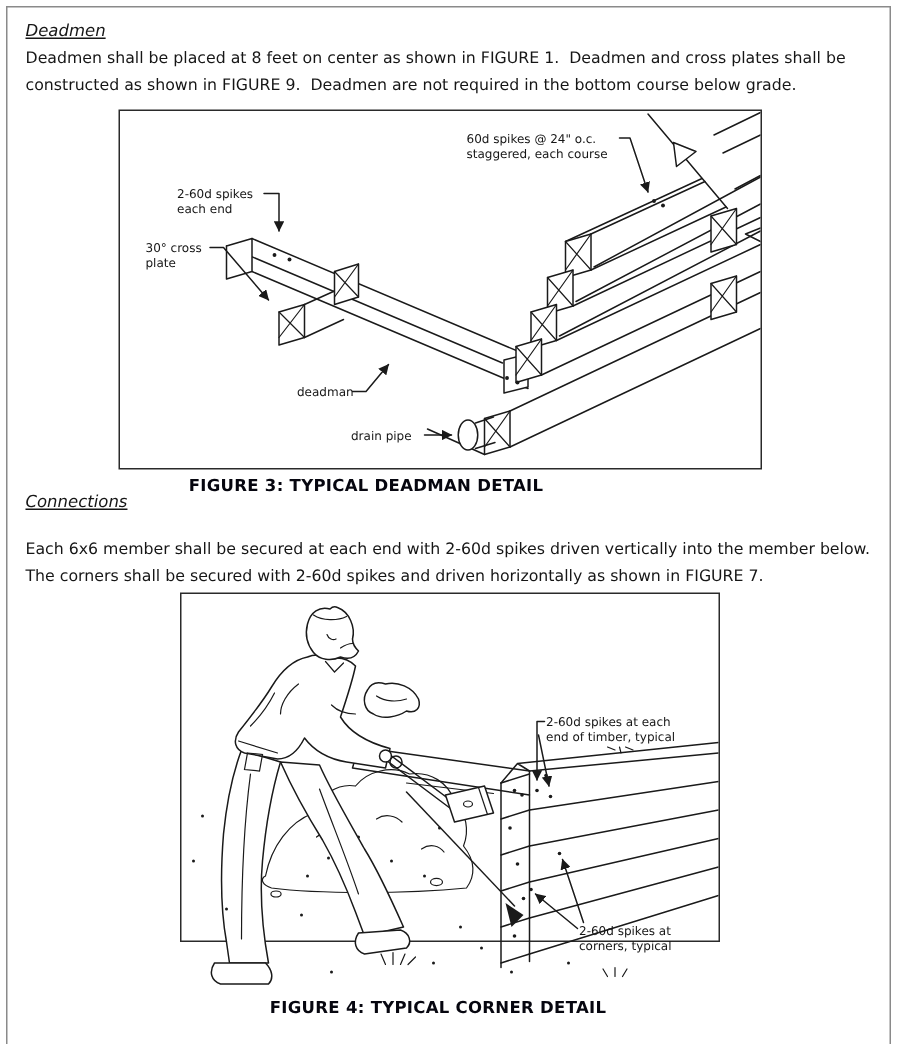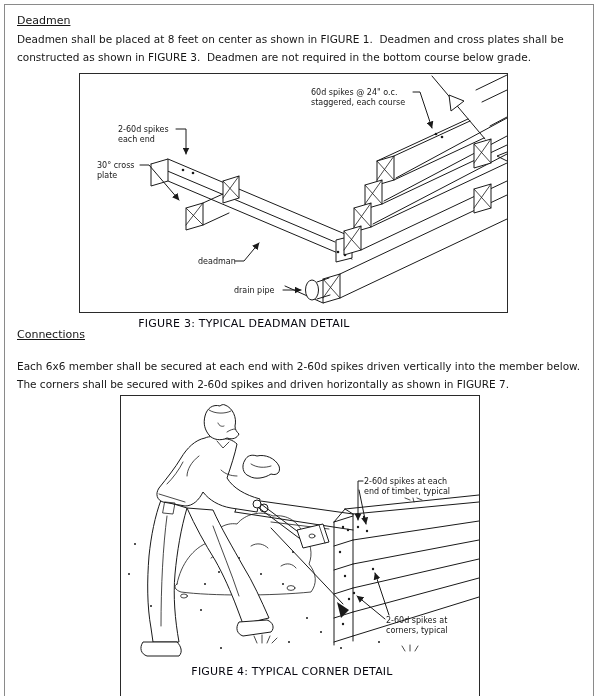--- a/index.html
+++ b/index.html
@@ -7,47 +7,47 @@
     width:600px;height:696px;overflow:hidden;background:#ffffff;
     font-family:"DejaVu Sans","Liberation Sans",sans-serif;color:#161616;
     position:relative;
   }
   .page-border{
     position:absolute;left:4px;top:4px;width:590px;height:700px;
     border:1px solid #8a8a8a;box-sizing:border-box;
   }
   .doc-heading{
     position:absolute;left:17px;
-    font-size:11px;text-decoration:underline;color:#161616;
+    font-size:11px;font-style:italic;text-decoration:underline;color:#161616;
   }
   .doc-para{
     position:absolute;left:17px;width:578px;
     font-size:10.5px;line-height:18px;white-space:pre-wrap;color:#161616;
   }
   .figure-box{
     position:absolute;background:#ffffff;border:1px solid #2a2a2a;box-sizing:border-box;
   }
   .figure-caption{
     position:absolute;left:0;width:488px;text-align:center;
-    font-size:11px;font-weight:normal;color:#06060f;letter-spacing:.2px;
+    font-size:11px;font-weight:bold;color:#06060f;letter-spacing:.2px;
   }
   svg{display:block;}
   svg text{font-family:"DejaVu Sans","Liberation Sans",sans-serif;font-size:8px;fill:#161616;}
   .ln{stroke:#1a1a1a;stroke-width:1;fill:none;stroke-linecap:round;stroke-linejoin:round;}
   .qd{stroke:#1a1a1a;stroke-width:1;fill:#ffffff;stroke-linejoin:round;}
   .dk{fill:#1a1a1a;stroke:none;}
   .thin{stroke:#1a1a1a;stroke-width:.8;fill:none;stroke-linecap:round;}
 </style>
 </head>
 <body>
 
 <div class="page-border"></div>
 
 <div class="doc-heading" style="top:14px;">Deadmen</div>
-<div class="doc-para" style="top:30px;">Deadmen shall be placed at 8 feet on center as shown in FIGURE 1.  Deadmen and cross plates shall be constructed as shown in FIGURE 3.  Deadmen are not required in the bottom course below grade.</div>
+<div class="doc-para" style="top:30px;">Deadmen shall be placed at 8 feet on center as shown in FIGURE 1.  Deadmen and cross plates shall be constructed as shown in FIGURE 9.  Deadmen are not required in the bottom course below grade.</div>
 
 <div class="figure-box" style="left:79px;top:73px;width:429px;height:240px;">
 <svg width="427" height="238" viewBox="0 0 427 238">
   <defs>
     <marker id="ah3" markerWidth="8" markerHeight="7" refX="6.5" refY="3.5" orient="auto">
       <path d="M0,0 L7,3.5 L0,7 z" fill="#1a1a1a"></path>
     </marker>
   </defs>
 
   <g>
@@ -131,21 +131,21 @@
     <text x="154" y="219">drain pipe</text>
     <path class="ln" d="M203,216 L221,216" marker-end="url(#ah3)"></path>
   </g>
 </svg>
 </div>
 <div class="figure-caption" style="top:317px;">FIGURE 3: TYPICAL DEADMAN DETAIL</div>
 
 <div class="doc-heading" style="top:328px;">Connections</div>
 <div class="doc-para" style="top:357px;">Each 6x6 member shall be secured at each end with 2-60d spikes driven vertically into the member below. The corners shall be secured with 2-60d spikes and driven horizontally as shown in FIGURE 7.</div>
 
-<div class="figure-box" style="left:120px;top:395px;width:360px;height:302px;">
+<div class="figure-box" style="left:120px;top:395px;width:360px;height:233px;">
 <svg width="358" height="271" viewBox="0 0 358 271">
   <defs>
     <marker id="ah4" markerWidth="8" markerHeight="7" refX="6.5" refY="3.5" orient="auto">
       <path d="M0,0 L7,3.5 L0,7 z" fill="#1a1a1a"></path>
     </marker>
   </defs>
 
   <g>
     <path class="ln" d="M224,113 L358,99 M224,113 L213,126 M224,113 L232,118"></path>
     <path class="ln" d="M232,118 L358,106 M232,144 L358,125 M232,168 L358,144 M232,192 L358,163 M232,216 L358,182 M232,240 L358,201"></path>

